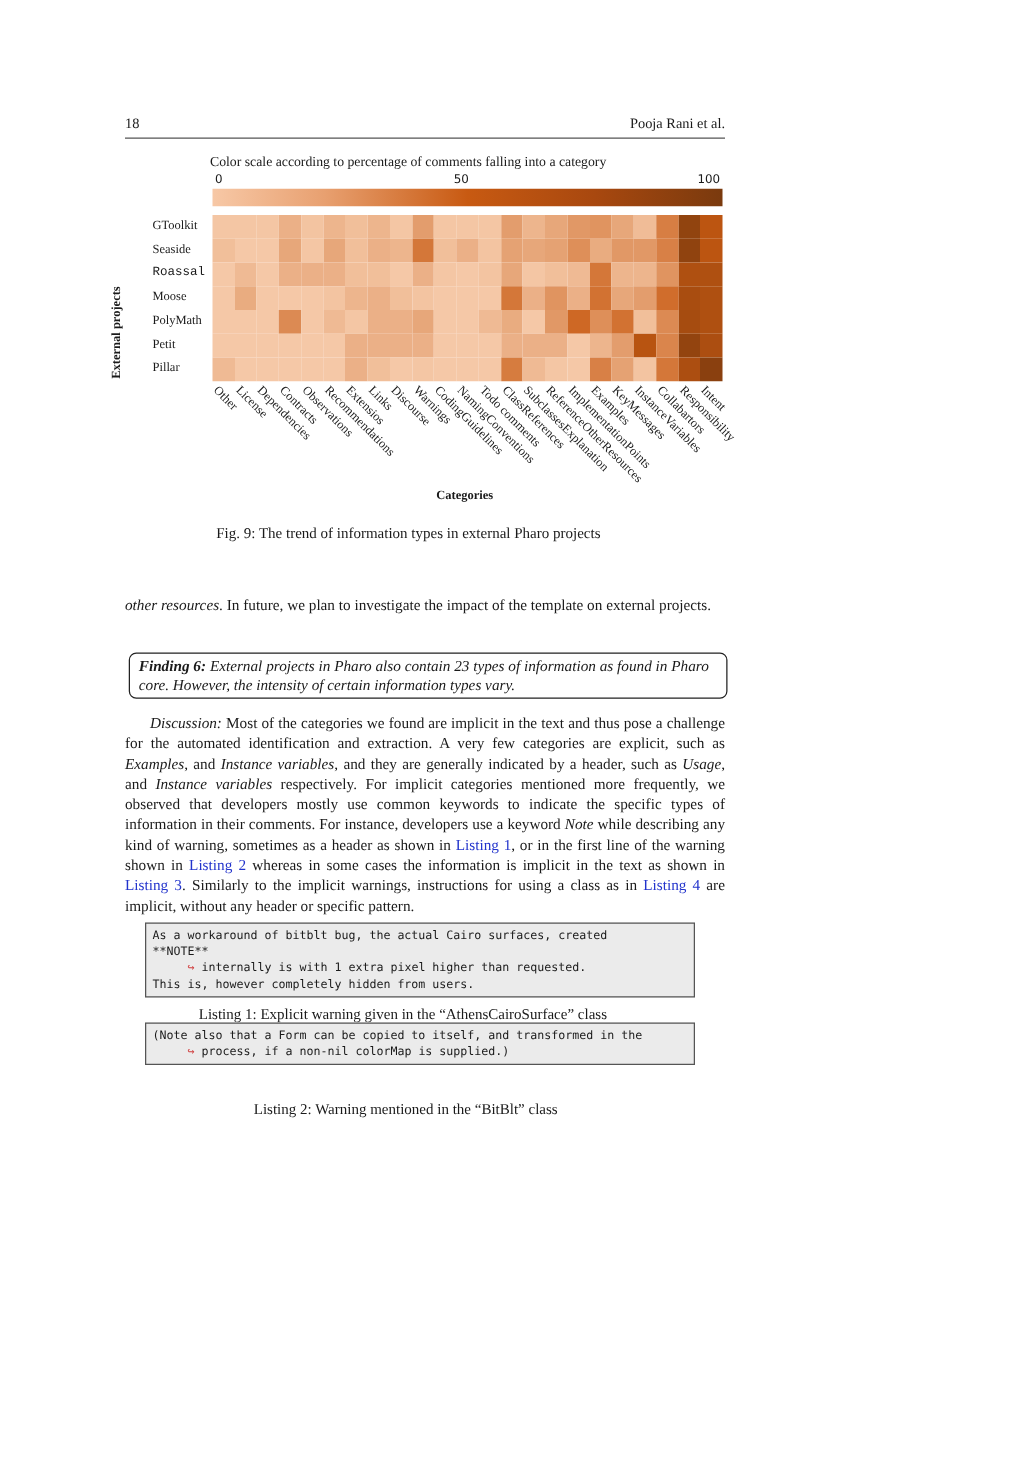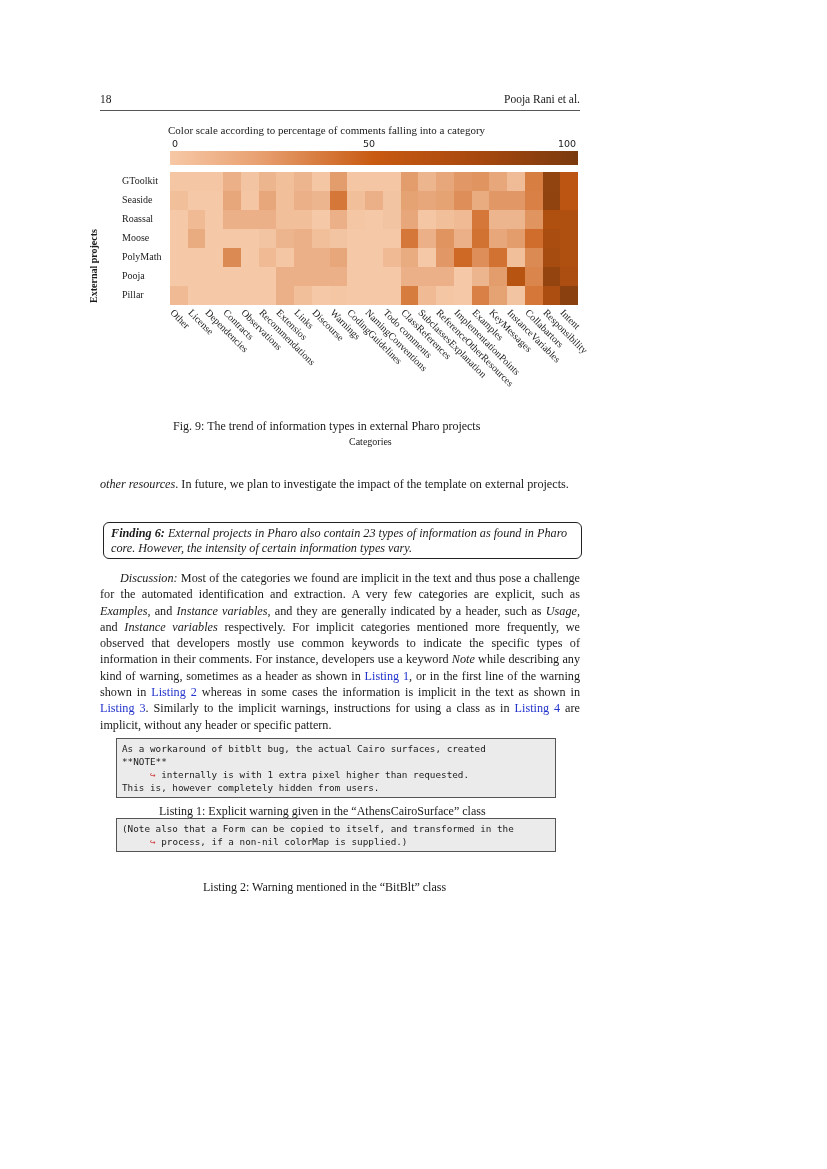--- a/index.html
+++ b/index.html
@@ -16,21 +16,21 @@
               background:linear-gradient(to right,#f7c8a6 0%,#e8a070 22%,#c85a12 50%,#a8480f 75%,#7a3a0e 100%); }
 
   .heatmap { left:170px; top:172px; width:408px; height:133px; display:grid;
              grid-template-columns:repeat(23,1fr); grid-template-rows:repeat(7,1fr); }
   .cell { width:100%; height:100%; }
 
   .row-label { left:122px; font-size:10px; }
   .ylabel { left:88px; top:303px; transform:rotate(-90deg); transform-origin:left top;
             font-size:10px; font-weight:bold; white-space:nowrap; }
   .col-label { font-size:10px; transform:rotate(45deg); transform-origin:left top; white-space:nowrap; }
-  .xlabel { left:349px; top:391px; font-size:10px; font-weight:normal;margin-top:45px; }
+  .xlabel { left:349px; top:391px; font-size:10px; font-weight:bold; }
   .fig-caption { left:173px; top:419px; font-size:12px; }
 
   .para { left:100px; width:480px; font-size:12.2px; line-height:16.3px; text-align:justify; }
   .finding { left:103px; top:522px; width:464px; border:1.6px solid #222; border-radius:6px;
              padding:3px 6px 3px 7px; font-size:12.2px; line-height:14.5px; font-style:italic; }
   .finding b { font-style:italic; }
   .link { color:#2233cc; }
 
   .listing { left:116px; width:440px; background:#ebebeb; border:1px solid #555;
              font-family:"DejaVu Sans Mono","Liberation Mono",monospace; font-size:9.3px;
@@ -212,24 +212,24 @@
     <div class="cell" title="20" style="background: rgb(229, 162, 115);"></div>
     <div class="cell" title="6" style="background: rgb(243, 196, 161);"></div>
     <div class="cell" title="38" style="background: rgb(212, 119, 57);"></div>
     <div class="cell" title="68" style="background: rgb(172, 78, 17);"></div>
     <div class="cell" title="90" style="background: rgb(138, 64, 15);"></div>
   </div>
 
 <div id="row-labels">
     <div class="abs row-label" style="top: 175px;">GToolkit</div>
     <div class="abs row-label" style="top: 194px;">Seaside</div>
-    <div class="abs row-label" style="top: 213px;">Roassal</div>
+    <div class="abs row-label" style="top: 213px; font-family: Liberation Mono, monospace;">Roassal</div>
     <div class="abs row-label" style="top: 232px;">Moose</div>
     <div class="abs row-label" style="top: 251px;">PolyMath</div>
-    <div class="abs row-label" style="top: 270px;">Pooja</div>
+    <div class="abs row-label" style="top: 270px;">Petit</div>
     <div class="abs row-label" style="top: 289px;">Pillar</div>
   </div>
 <div class="abs ylabel">External projects</div>
 
 <div id="col-labels">
     <div class="abs col-label" style="left: 176px; top: 307px;">Other</div>
     <div class="abs col-label" style="left: 193.739px; top: 307px;">License</div>
     <div class="abs col-label" style="left: 211.478px; top: 307px;">Dependencies</div>
     <div class="abs col-label" style="left: 229.217px; top: 307px;">Contracts</div>
     <div class="abs col-label" style="left: 246.957px; top: 307px;">Observations</div>

